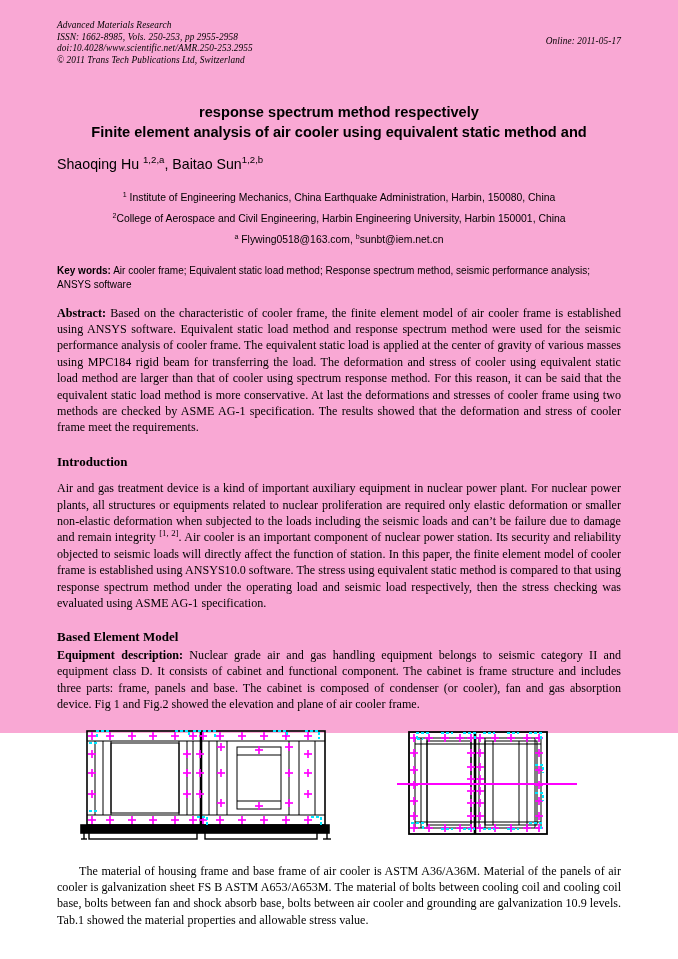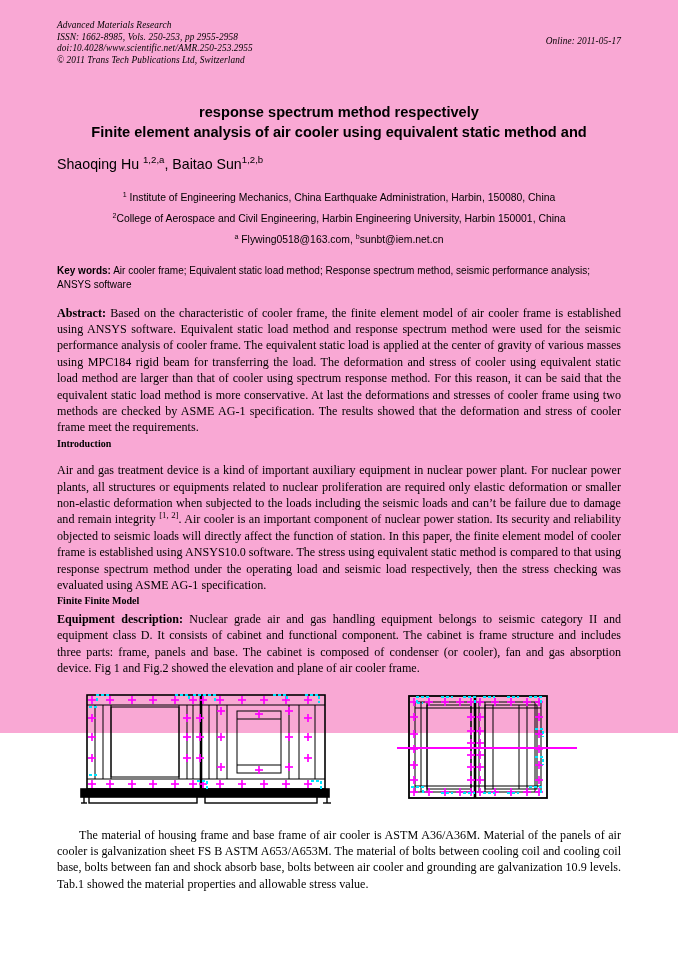--- a/index.html
+++ b/index.html
@@ -87,22 +87,23 @@
     font-size: 12.1px;
     line-height: 16.4px;
     text-align: justify;
     text-justify: inter-word;
   }
   .abstract b { font-weight: bold; }
 
   
   .heading {
     font-weight: bold;
-    font-size: 10px;
+    font-size: 13px;
     line-height: 16.4px;
+    margin-top: 18px;
   }
   .para {
     font-size: 12.1px;
     line-height: 16.4px;
     text-align: justify;
     text-justify: inter-word;
     margin-top: 10px;
   }
   .para.tight { margin-top: 1px; }
   .para.indent { text-indent: 22px; }
@@ -164,21 +165,21 @@
     <b>Key words:</b><span> Air cooler frame; Equivalent static load method; Response spectrum method, seismic performance analysis; ANSYS software</span>
   </div>
 
   <div class="abstract">
     <b>Abstract:</b><span> Based on the characteristic of cooler frame, the finite element model of air cooler frame is established using ANSYS software. Equivalent static load method and response spectrum method were used for the seismic performance analysis of cooler frame. The equivalent static load is applied at the center of gravity of various masses using MPC184 rigid beam for transferring the load. The deformation and stress of cooler using equivalent static load method are larger than that of cooler using spectrum response method. For this reason, it can be said that the equivalent static load method is more conservative. At last the deformations and stresses of cooler frame using two methods are checked by ASME AG-1 specification. The results showed that the deformation and stress of cooler frame meet the requirements.</span>
   </div>
 
   <div class="heading">Introduction</div>
   <div class="para"><span>Air and gas treatment device is a kind of important auxiliary equipment in nuclear power plant. For nuclear power plants, all structures or equipments related to nuclear proliferation are required only elastic deformation or smaller non-elastic deformation when subjected to the loads including the seismic loads and can’t be failure due to damage and remain integrity </span><span class="refmark">[1, 2]</span><span>. Air cooler is an important component of nuclear power station. Its security and reliability objected to seismic loads will directly affect the function of station. In this paper, the finite element model of cooler frame is established using ANSYS10.0 software. The stress using equivalent static method is compared to that using response spectrum method under the operating load and seismic load respectively, then the stress checking was evaluated using ASME AG-1 specification.</span></div>
 
-  <div class="heading">Finite Finite Model</div>
+  <div class="heading">Based Element Model</div>
   <div class="para tight"><b>Equipment description:</b><span> Nuclear grade air and gas handling equipment belongs to seismic category II and equipment class D. It consists of cabinet and functional component. The cabinet is frame structure and includes three parts: frame, panels and base. The cabinet is composed of condenser (or cooler), fan and gas absorption device. Fig 1 and Fig.2 showed the elevation and plane of air cooler frame.</span></div>
 
   <div class="figures">
 
     <div class="fig1-wrap">
       <svg class="fig-svg" width="262" height="118" viewBox="0 0 262 118">
         <g fill="none" stroke="#000000">
 
           <rect x="12" y="6" width="238" height="94" stroke-width="1.6"></rect>
 

